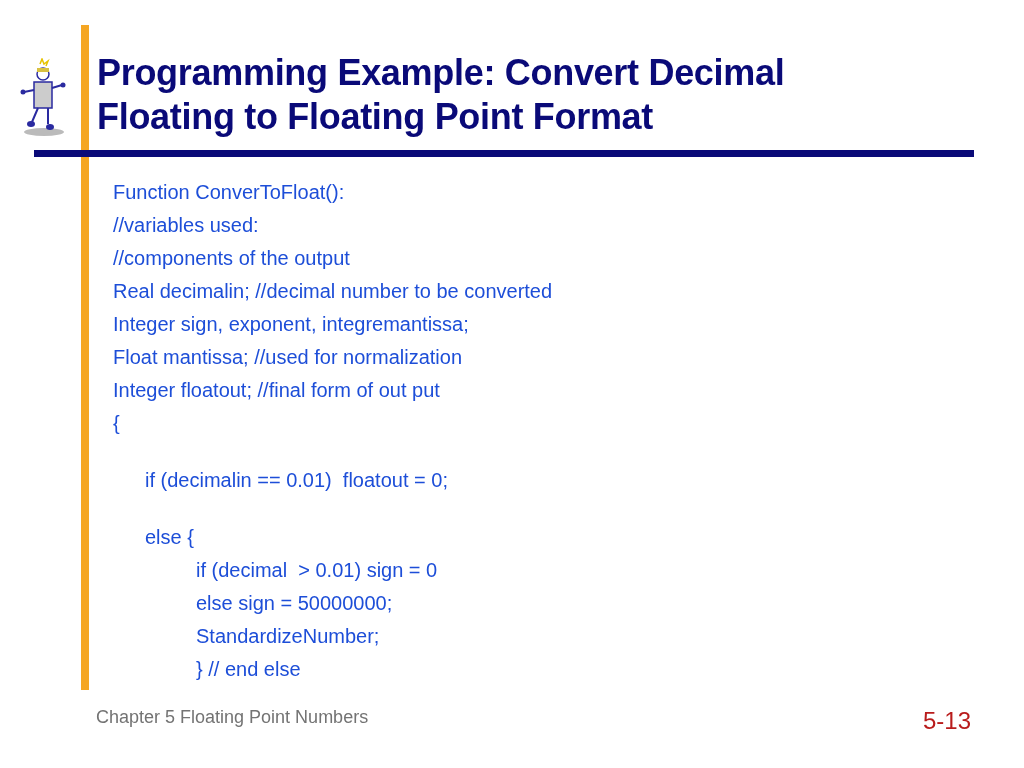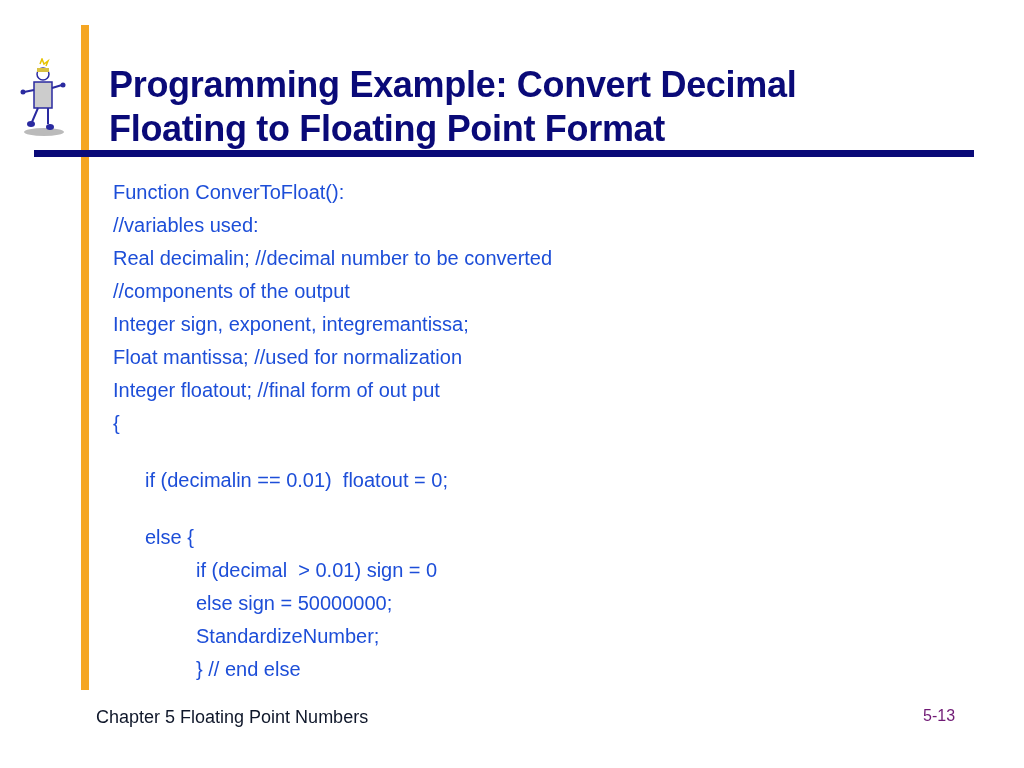--- a/index.html
+++ b/index.html
@@ -1,28 +1,28 @@
 <!DOCTYPE html>
 <html><head>
 <meta charset="utf-8">
 <style>
   html, body { margin:0; padding:0; }
   body { width:1024px; height:768px; background:#ffffff; position:relative; overflow:hidden;
          font-family:"Liberation Sans", sans-serif; }
   .vbar { position:absolute; left:81px; top:25px; width:8px; height:665px; background:#f5a623; }
   .hbar { position:absolute; left:34px; top:150px; width:940px; height:7px; background:#0a0a78; }
-  .title { position:absolute; left:97px; top:51px; margin:12px; font-size:36px; line-height:44px;
+  .title { position:absolute; left:97px; top:51px; margin:0; font-size:36px; line-height:44px;
            font-weight:bold; color:#0a0a78; letter-spacing:-0.3px; }
   .mascot { position:absolute; left:18px; top:58px; width:50px; height:80px; }
   .body { position:absolute; left:113px; top:176px; }
   .line { font-size:20px; line-height:33px; color:#1d4ed8; white-space:pre; height:33px; }
   .i1 { padding-left:32px;margin-top:24px; }
   .i2 { padding-left:83px; }
-  .footer-left { position:absolute; left:96px; top:707px; font-size:18px; color:#0f172a; }
-  .footer-right { position:absolute; left:923px; top:707px; font-size:16px; color:#701a75; }
+  .footer-left { position:absolute; left:96px; top:707px; font-size:18px; color:#737373; }
+  .footer-right { position:absolute; left:923px; top:707px; font-size:24px; color:#b91c1c; }
 </style>
 </head>
 <body>
 
 <div class="vbar"></div>
 <div class="hbar"></div>
 
 <svg class="mascot" viewBox="0 0 50 80">
   <ellipse cx="26" cy="74" rx="20" ry="4" fill="#bbb"></ellipse>
   <path d="M22 6 l2 -5 l2 5 l4 -3 l-2 5" stroke="#e6c200" stroke-width="1.5" fill="none"></path>
@@ -38,22 +38,22 @@
 </svg>
 
 <h1 class="title">
   <span>Programming Example: Convert Decimal</span><br>
   <span>Floating to Floating Point Format</span>
 </h1>
 
 <div class="body" id="code-body">
     <div class="line">Function ConverToFloat():</div>
     <div class="line">//variables used:</div>
+    <div class="line">//components of the output</div>
     <div class="line">Real decimalin; //decimal number to be converted</div>
-    <div class="line">//components of the output</div>
     <div class="line">Integer sign, exponent, integremantissa;</div>
     <div class="line">Float mantissa; //used for normalization</div>
     <div class="line">Integer floatout; //final form of out put</div>
     <div class="line">{</div>
     <div class="line i1">if (decimalin == 0.01)  floatout = 0;</div>
     <div class="line i1">else {</div>
     <div class="line i2">if (decimal  &gt; 0.01) sign = 0</div>
     <div class="line i2">else sign = 50000000;</div>
     <div class="line i2">StandardizeNumber;</div>
     <div class="line i2">} // end else</div>

